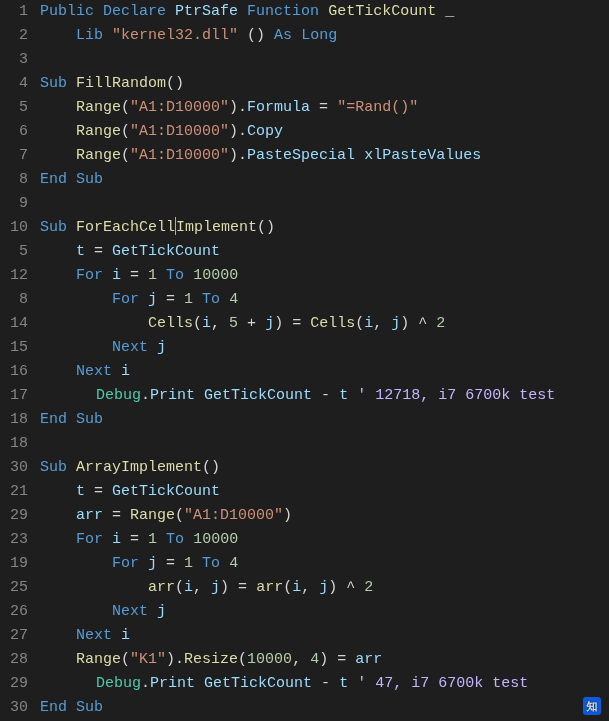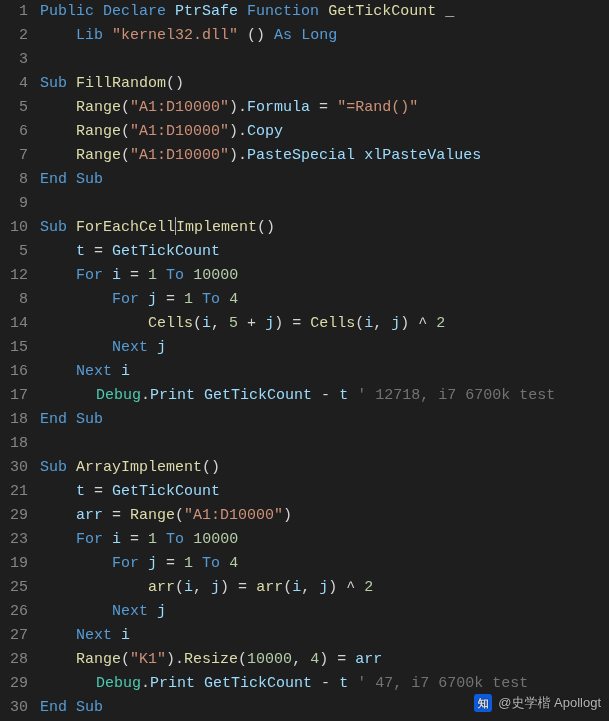--- a/index.html
+++ b/index.html
@@ -33,21 +33,21 @@
     white-space: pre;
     position: relative;
   }
   .code .line { height: 24px; }
   .kw   { color: #569cd6; }   
   .fn   { color: #dcdcaa; }   
   .str  { color: #ce9178; }   
   .num  { color: #b5cea8; }   
   .ident{ color: #9cdcfe; }   
   .op   { color: #d4d4d4; }
-  .cmt  { color: #737373; margin-top: 48px; }   
+  .cmt  { color: #c4b5fd; margin-top: 48px; }   
   .type { color: #4ec9b0; margin-left: 20px; }   
   .cursor {
     display:inline-block;
     width:1px;
     height:18px;
     background:#aeafad;
     vertical-align: middle;
     margin-bottom:2px;
   }
   .watermark {
@@ -110,14 +110,13 @@
       <div class="ln">27</div>
       <div class="ln">28</div>
       <div class="ln">29</div>
       <div class="ln">30</div>
     </div>
   <div class="code"><div class="line"><span class="kw">Public</span><span class="op"> </span><span class="kw">Declare</span><span class="op"> </span><span class="ident">PtrSafe</span><span class="op"> </span><span class="kw">Function</span><span class="op"> </span><span class="fn">GetTickCount</span><span class="op"> _</span></div><div class="line">    <span class="kw">Lib</span><span class="op"> </span><span class="str">"kernel32.dll"</span><span class="op"> () </span><span class="kw">As</span><span class="op"> </span><span class="kw">Long</span></div><div class="line"></div><div class="line"><span class="kw">Sub</span><span class="op"> </span><span class="fn">FillRandom</span><span class="op">()</span></div><div class="line">    <span class="fn">Range</span><span class="op">(</span><span class="str">"A1:D10000"</span><span class="op">).</span><span class="ident">Formula</span><span class="op"> = </span><span class="str">"=Rand()"</span></div><div class="line">    <span class="fn">Range</span><span class="op">(</span><span class="str">"A1:D10000"</span><span class="op">).</span><span class="ident">Copy</span></div><div class="line">    <span class="fn">Range</span><span class="op">(</span><span class="str">"A1:D10000"</span><span class="op">).</span><span class="ident">PasteSpecial</span><span class="op"> </span><span class="ident">xlPasteValues</span></div><div class="line"><span class="kw">End</span><span class="op"> </span><span class="kw">Sub</span></div><div class="line"></div><div class="line"><span class="kw">Sub</span><span class="op"> </span><span class="fn">ForEachCell</span><span class="cursor"></span><span class="fn">Implement</span><span class="op">()</span></div><div class="line">    <span class="ident">t</span><span class="op"> = </span><span class="ident">GetTickCount</span></div><div class="line">    <span class="kw">For</span><span class="op"> </span><span class="ident">i</span><span class="op"> = </span><span class="num">1</span><span class="op"> </span><span class="kw">To</span><span class="op"> </span><span class="num">10000</span></div><div class="line">        <span class="kw">For</span><span class="op"> </span><span class="ident">j</span><span class="op"> = </span><span class="num">1</span><span class="op"> </span><span class="kw">To</span><span class="op"> </span><span class="num">4</span></div><div class="line">            <span class="fn">Cells</span><span class="op">(</span><span class="ident">i</span><span class="op">, </span><span class="num">5</span><span class="op"> + </span><span class="ident">j</span><span class="op">) = </span><span class="fn">Cells</span><span class="op">(</span><span class="ident">i</span><span class="op">, </span><span class="ident">j</span><span class="op">) ^ </span><span class="num">2</span></div><div class="line">        <span class="kw">Next</span><span class="op"> </span><span class="ident">j</span></div><div class="line">    <span class="kw">Next</span><span class="op"> </span><span class="ident">i</span></div><div class="line">    <span class="type">Debug</span><span class="op">.</span><span class="ident">Print</span><span class="op"> </span><span class="ident">GetTickCount</span><span class="op"> - </span><span class="ident">t</span><span class="op"> </span><span class="cmt">' 12718, i7 6700k test</span></div><div class="line"><span class="kw">End</span><span class="op"> </span><span class="kw">Sub</span></div><div class="line"></div><div class="line"><span class="kw">Sub</span><span class="op"> </span><span class="fn">ArrayImplement</span><span class="op">()</span></div><div class="line">    <span class="ident">t</span><span class="op"> = </span><span class="ident">GetTickCount</span></div><div class="line">    <span class="ident">arr</span><span class="op"> = </span><span class="fn">Range</span><span class="op">(</span><span class="str">"A1:D10000"</span><span class="op">)</span></div><div class="line">    <span class="kw">For</span><span class="op"> </span><span class="ident">i</span><span class="op"> = </span><span class="num">1</span><span class="op"> </span><span class="kw">To</span><span class="op"> </span><span class="num">10000</span></div><div class="line">        <span class="kw">For</span><span class="op"> </span><span class="ident">j</span><span class="op"> = </span><span class="num">1</span><span class="op"> </span><span class="kw">To</span><span class="op"> </span><span class="num">4</span></div><div class="line">            <span class="fn">arr</span><span class="op">(</span><span class="ident">i</span><span class="op">, </span><span class="ident">j</span><span class="op">) = </span><span class="fn">arr</span><span class="op">(</span><span class="ident">i</span><span class="op">, </span><span class="ident">j</span><span class="op">) ^ </span><span class="num">2</span></div><div class="line">        <span class="kw">Next</span><span class="op"> </span><span class="ident">j</span></div><div class="line">    <span class="kw">Next</span><span class="op"> </span><span class="ident">i</span></div><div class="line">    <span class="fn">Range</span><span class="op">(</span><span class="str">"K1"</span><span class="op">).</span><span class="fn">Resize</span><span class="op">(</span><span class="num">10000</span><span class="op">, </span><span class="num">4</span><span class="op">) = </span><span class="ident">arr</span></div><div class="line">    <span class="type">Debug</span><span class="op">.</span><span class="ident">Print</span><span class="op"> </span><span class="ident">GetTickCount</span><span class="op"> - </span><span class="ident">t</span><span class="op"> </span><span class="cmt">' 47, i7 6700k test</span></div><div class="line"><span class="kw">End</span><span class="op"> </span><span class="kw">Sub</span></div></div>
 </div>
 
 <div class="watermark">
   <span class="zhihu-icon">知</span>
-  <span>@史学楷 Apollogt</span>
 </div>
 
 </body></html>

